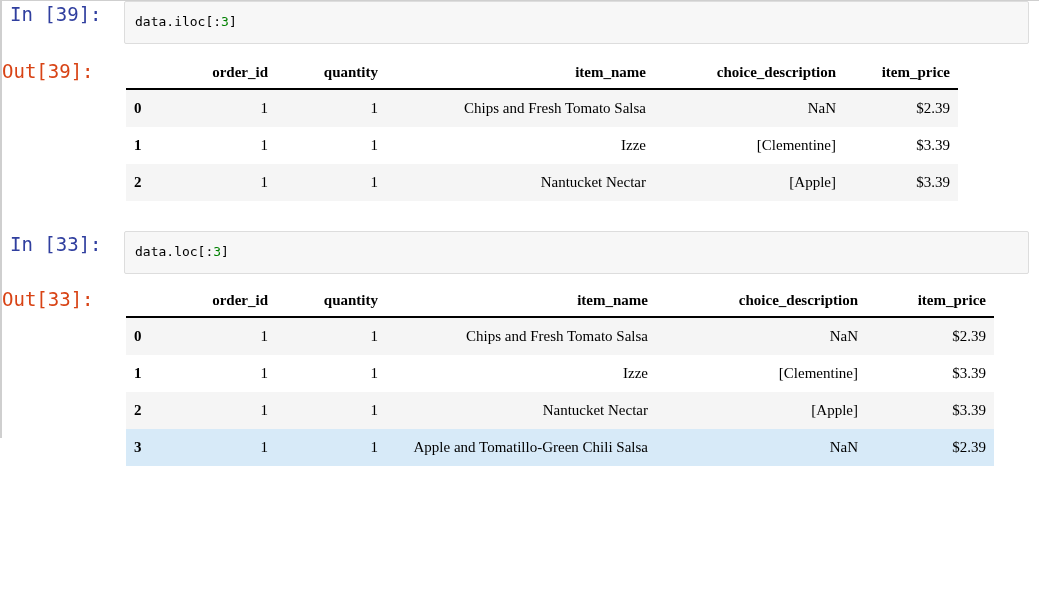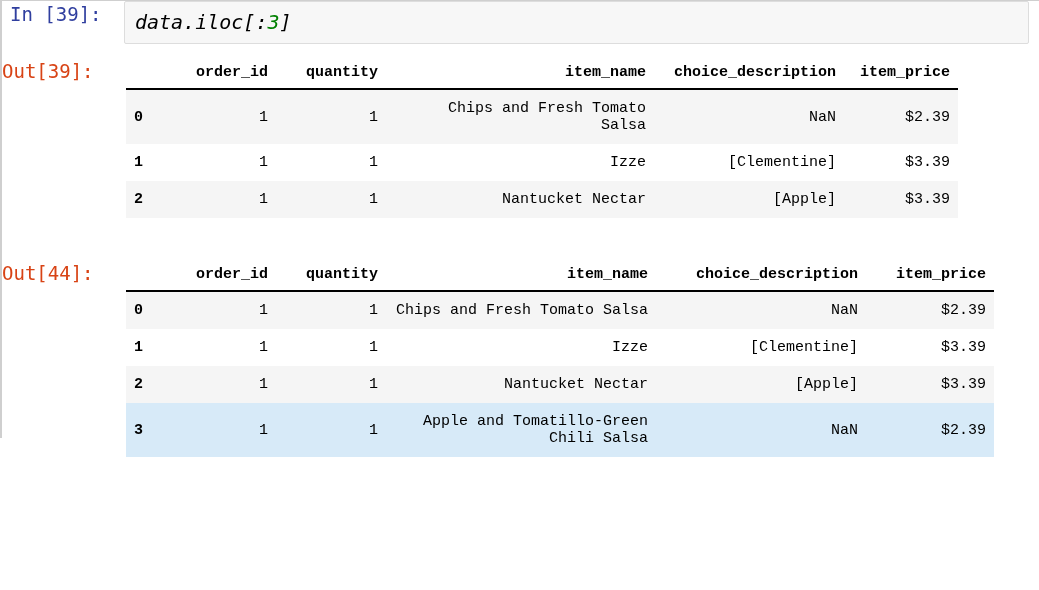--- a/index.html
+++ b/index.html
@@ -55,42 +55,41 @@
     flex: 1 1 auto;
     background: #f7f7f7;
     border: 1px solid #dddddd;
     border-radius: 2px;
     box-sizing: border-box;
     padding: 8px 10px 9px 10px;
     margin-right: 10px;
   }
   .code {
     font-family: "DejaVu Sans Mono", monospace;
-    font-size: 20px;
+    font-size: 13px;
     line-height: 24px;
     color: #000000;
     white-space: pre;
-    font-style: italic;
   }
   .tok-num { color: #008000; }
 
   .out-row {
     display: flex;
     align-items: flex-start;
   }
   .out-body {
     flex: 1 1 auto;
     min-width: 0;
   }
 
   
   table.df {
     border-collapse: collapse;
     border: none;
-    font-family: Liberation Mono, monospace;
+    font-family: Liberation Serif, serif;
     font-size: 15px;
     table-layout: fixed;
   }
   table.df thead th {
     border: none;
     border-bottom: 2px solid #000000;
     font-weight: bold;
     font-size: 15px;
     padding: 6px 8px 7px 8px;
     text-align: right;
@@ -213,26 +212,30 @@
         </table>
       </div>
     </div>
   </div>
 
   <div class="sp-3"></div>
 
   <div class="cell">
 
     <div class="in-row">
+      <div class="prompt prompt-in">In [33]:</div>
+      <div class="input-box">
+        <div class="code"><span>data.loc[:</span><span class="tok-num">3</span><span>]</span></div>
+      </div>
     </div>
 
     <div class="sp-4"></div>
 
     <div class="out-row">
-      <div class="prompt prompt-out">Out[44]:</div>
+      <div class="prompt prompt-out">Out[33]:</div>
       <div class="out-body">
         <table class="df" id="table-loc">
           <colgroup>
             <col class="c-idx">
               <col class="c-order">
               <col class="c-qty">
             <col class="c-item">
               <col class="c-choice">
               <col class="c-price">
           </colgroup>

